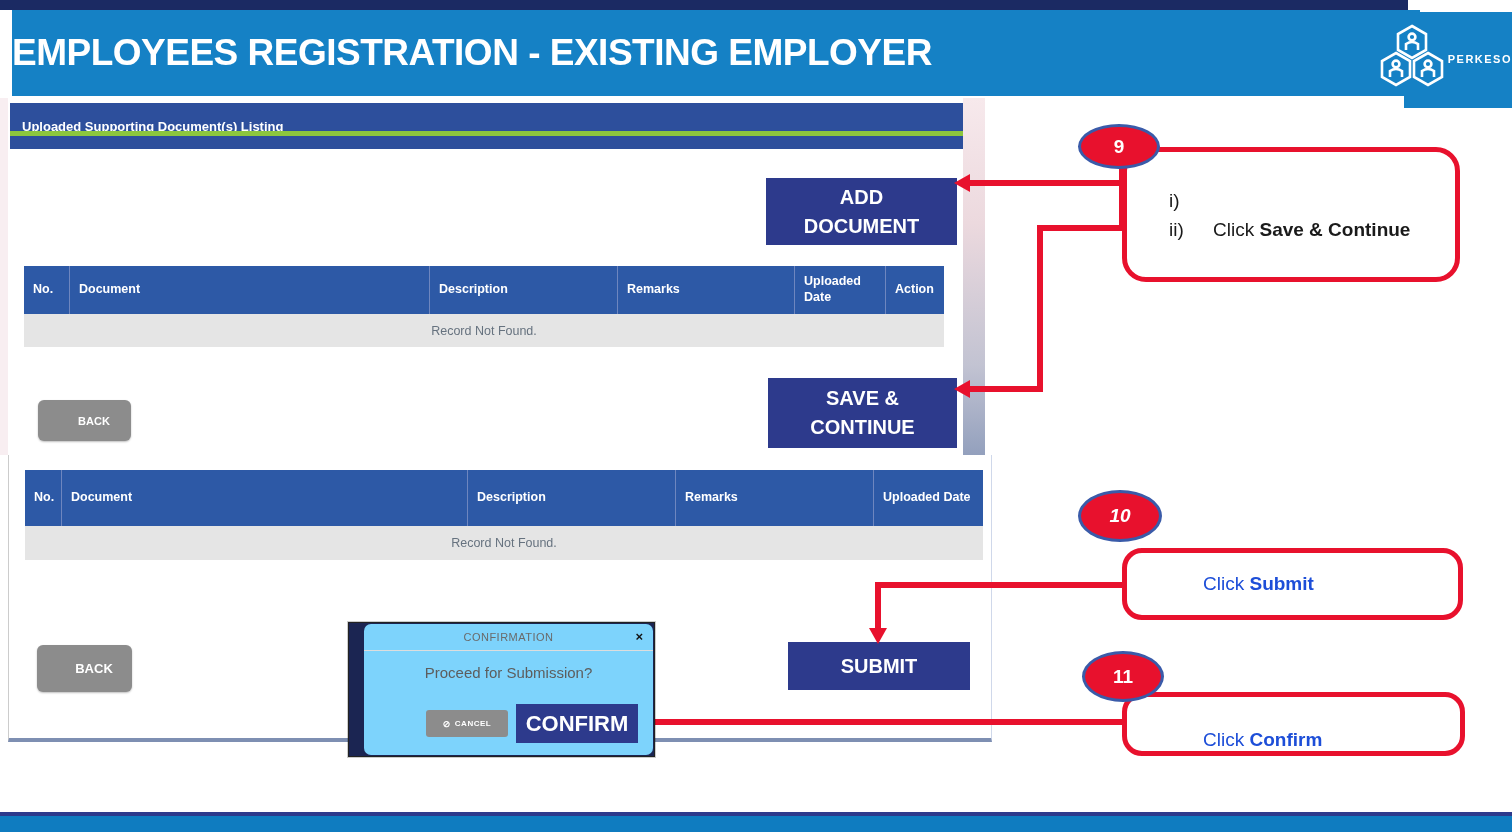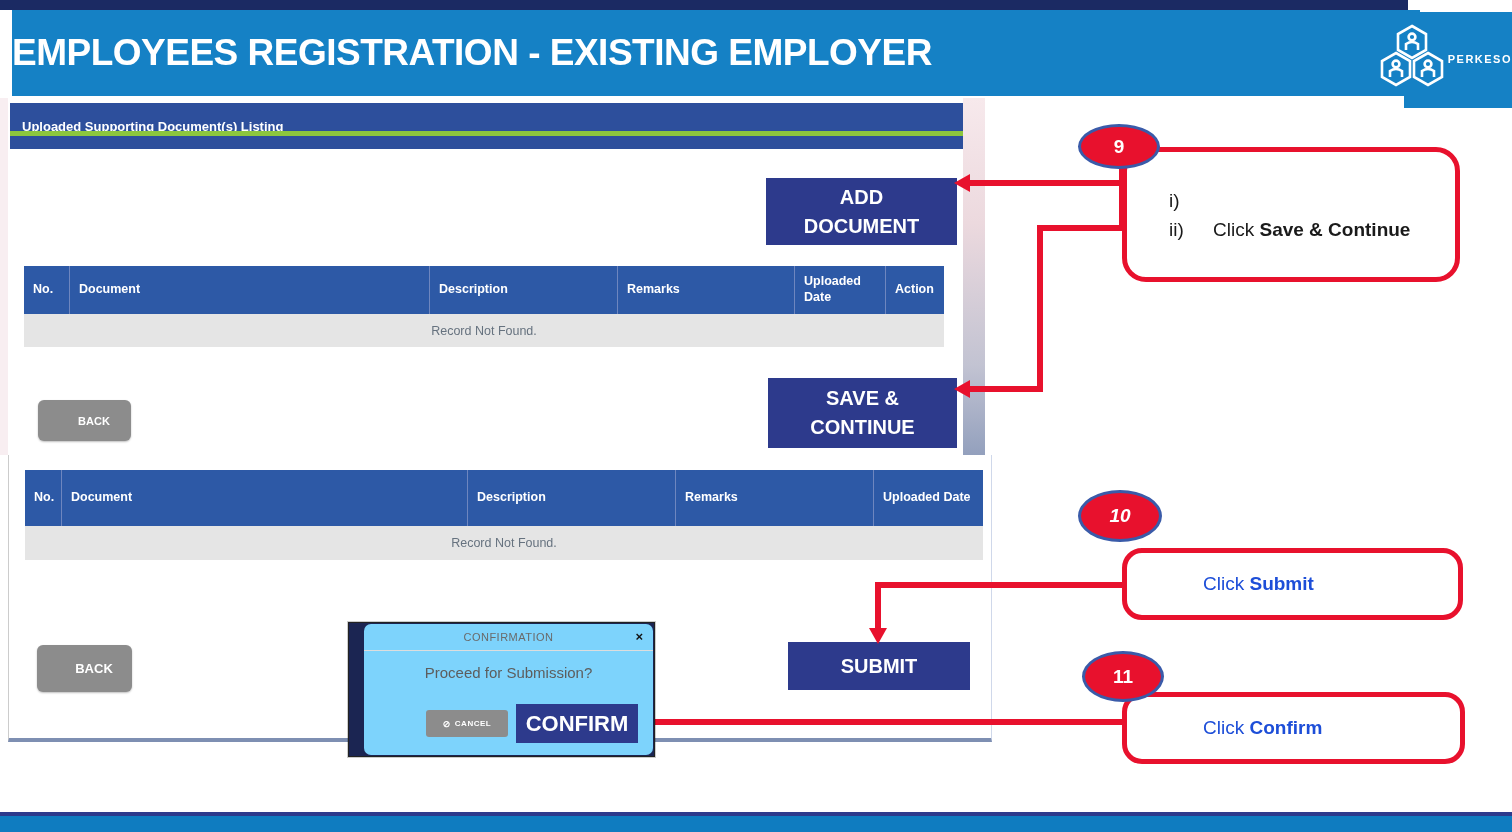--- a/index.html
+++ b/index.html
@@ -77,21 +77,21 @@
   .cancel-btn .ico{font-size:9px;margin-right:4px;}
   .confirm-btn{position:absolute;left:152px;top:80px;width:122px;height:39px;font-size:22px;}
 
   
   .co-box{border:5px solid #e8112d;border-radius:20px;background:#fff;box-sizing:border-box;z-index:10;}
   .co9{left:1122px;top:147px;width:338px;height:135px;border-radius:24px;
       display:flex;flex-direction:column;justify-content:center;padding-left:42px;}
   .co-line{display:flex;font-size:19px;color:#1a1a1a;line-height:29px;}
   .co-line .mk{width:44px;}
   .co10{left:1122px;top:548px;width:341px;height:72px;display:flex;align-items:center;padding-left:76px;}
-  .co11{left:1122px;top:692px;width:343px;height:72px;display:flex;align-items:center;padding-left:76px;}
+  .co11{left:1122px;top:692px;width:343px;height:64px;display:flex;align-items:flex-end;padding-left:76px;}
   .co-single{font-size:19px;color:#1d4ed8;}
   .badge{background:#e8112d;border:3px solid #3a5ba9;border-radius:50%;
       display:flex;align-items:center;justify-content:center;color:#fff;
       font-weight:bold;font-size:19px;box-sizing:border-box;z-index:20;}
   .b9{left:1078px;top:124px;width:82px;height:45px;}
   .b10{left:1078px;top:490px;width:84px;height:52px;font-style:italic;}
   .b11{left:1082px;top:651px;width:82px;height:51px;}
 
   
   .rline{background:#e8112d;z-index:5;}

